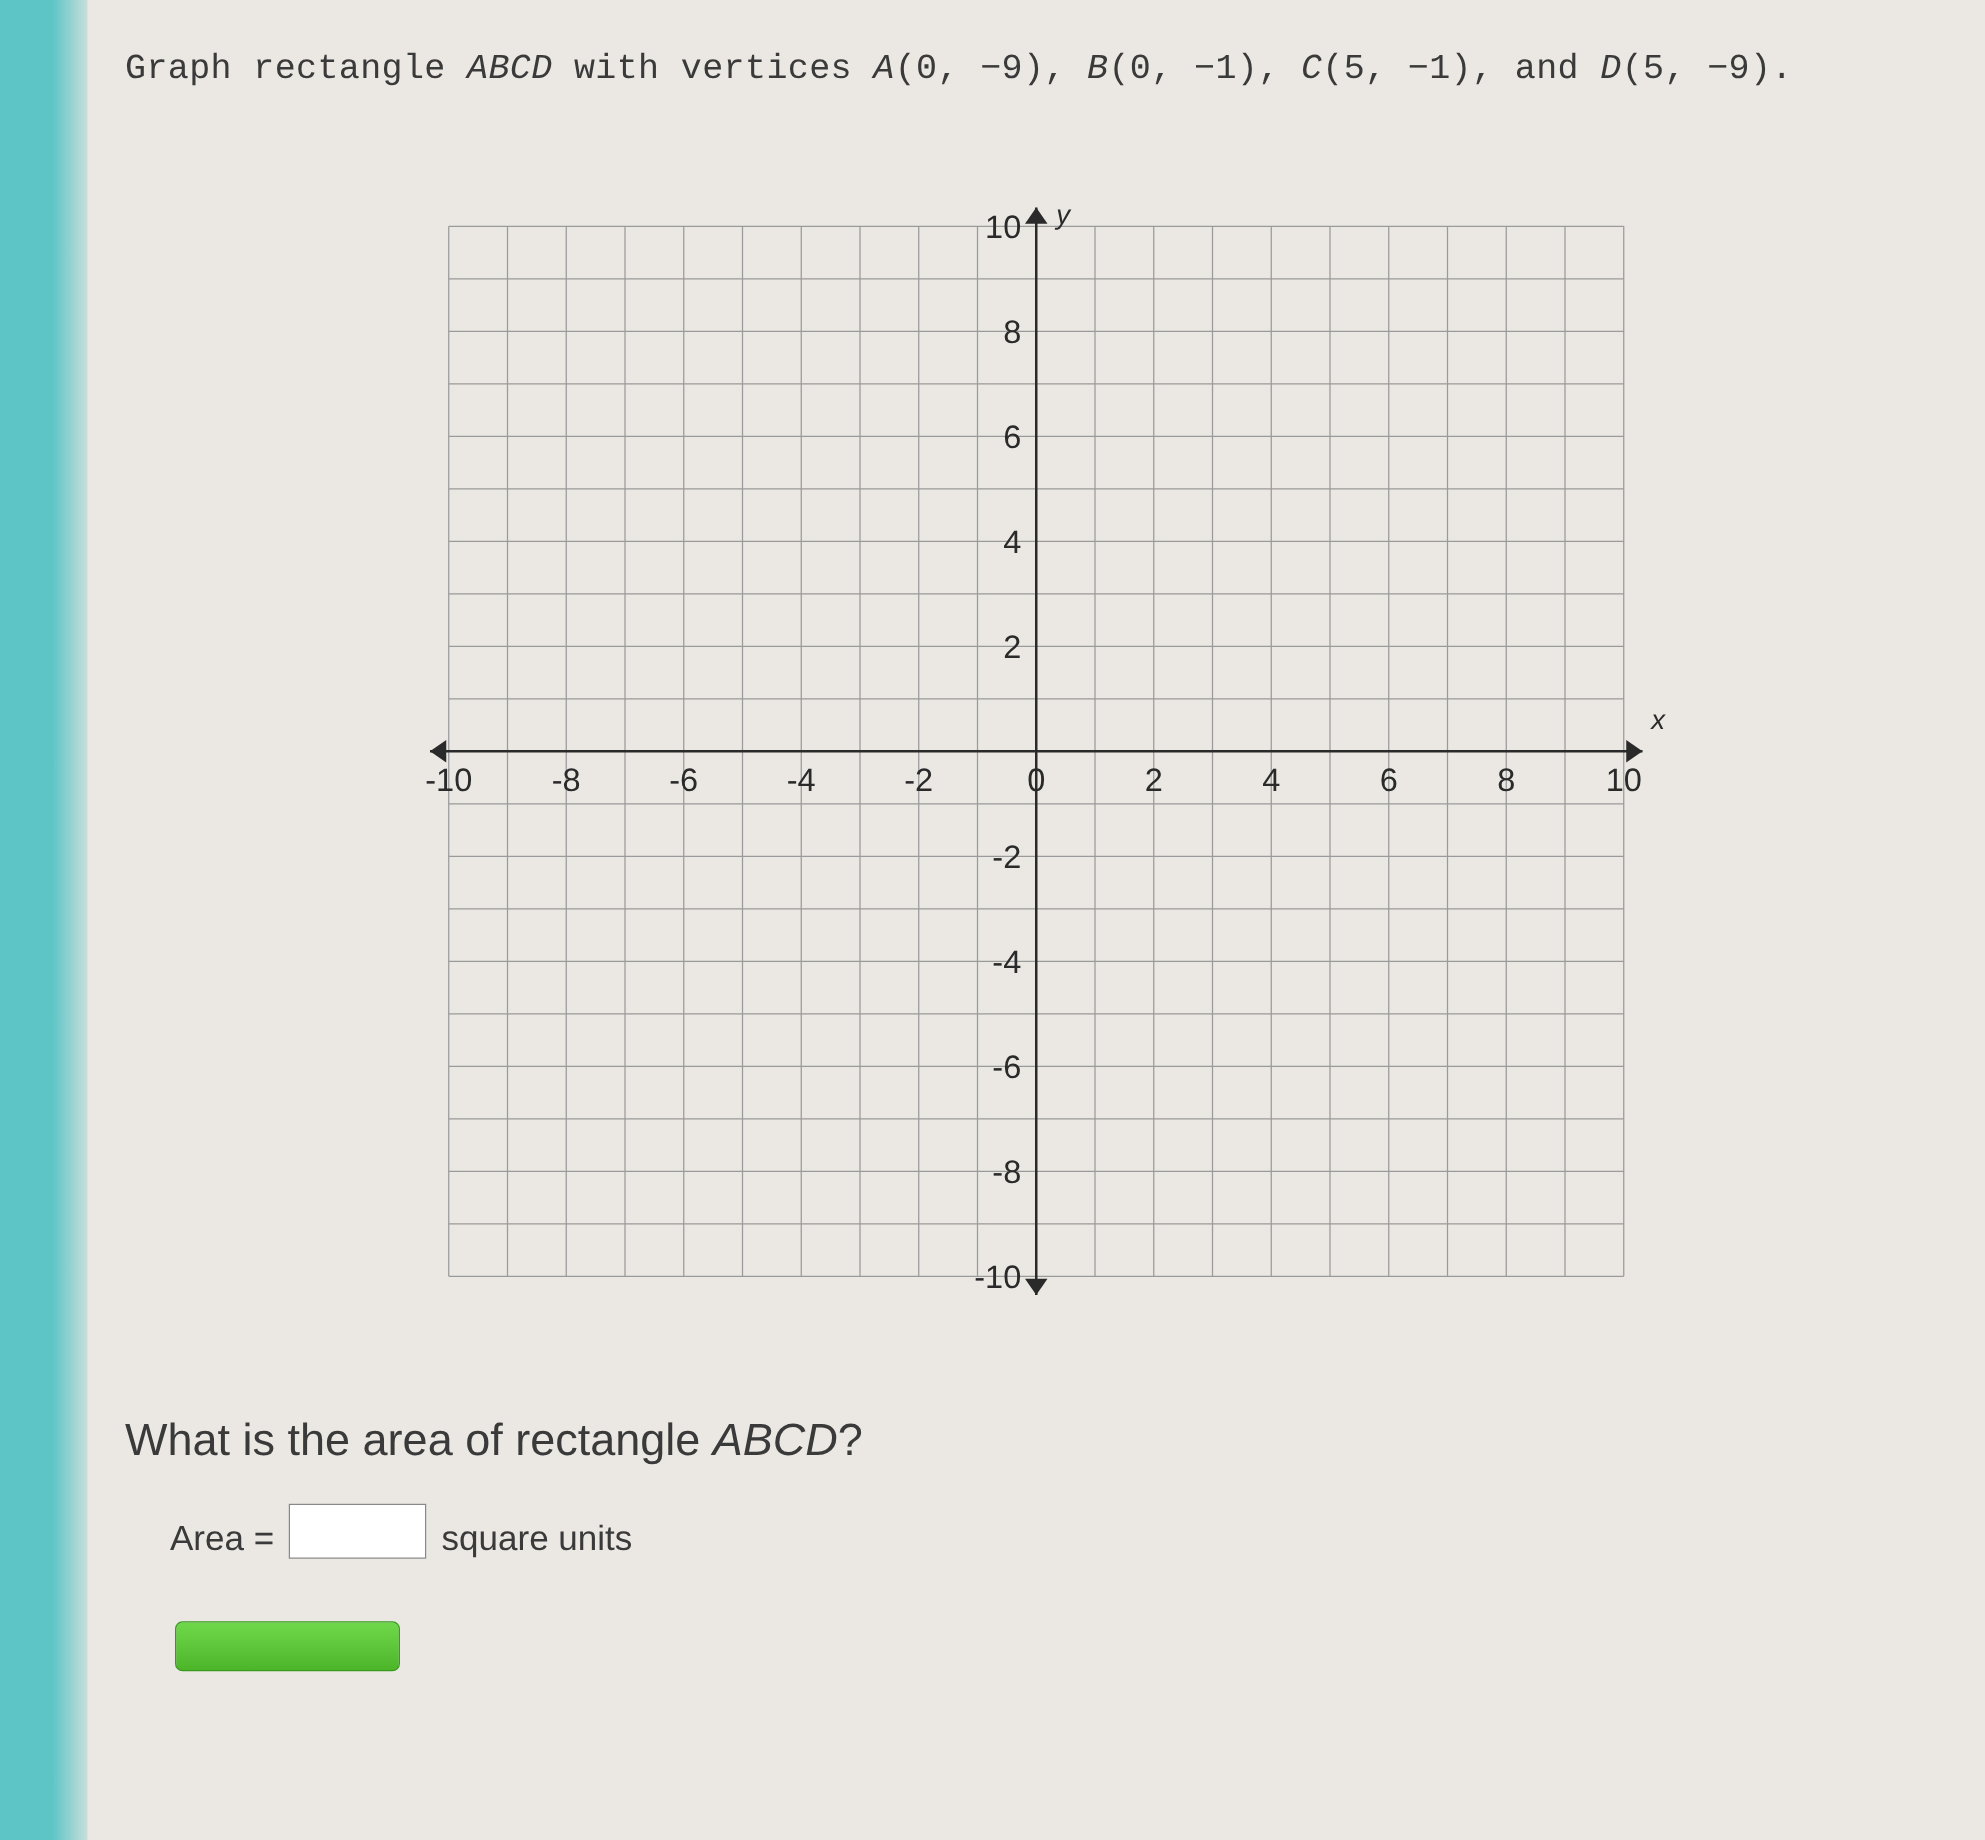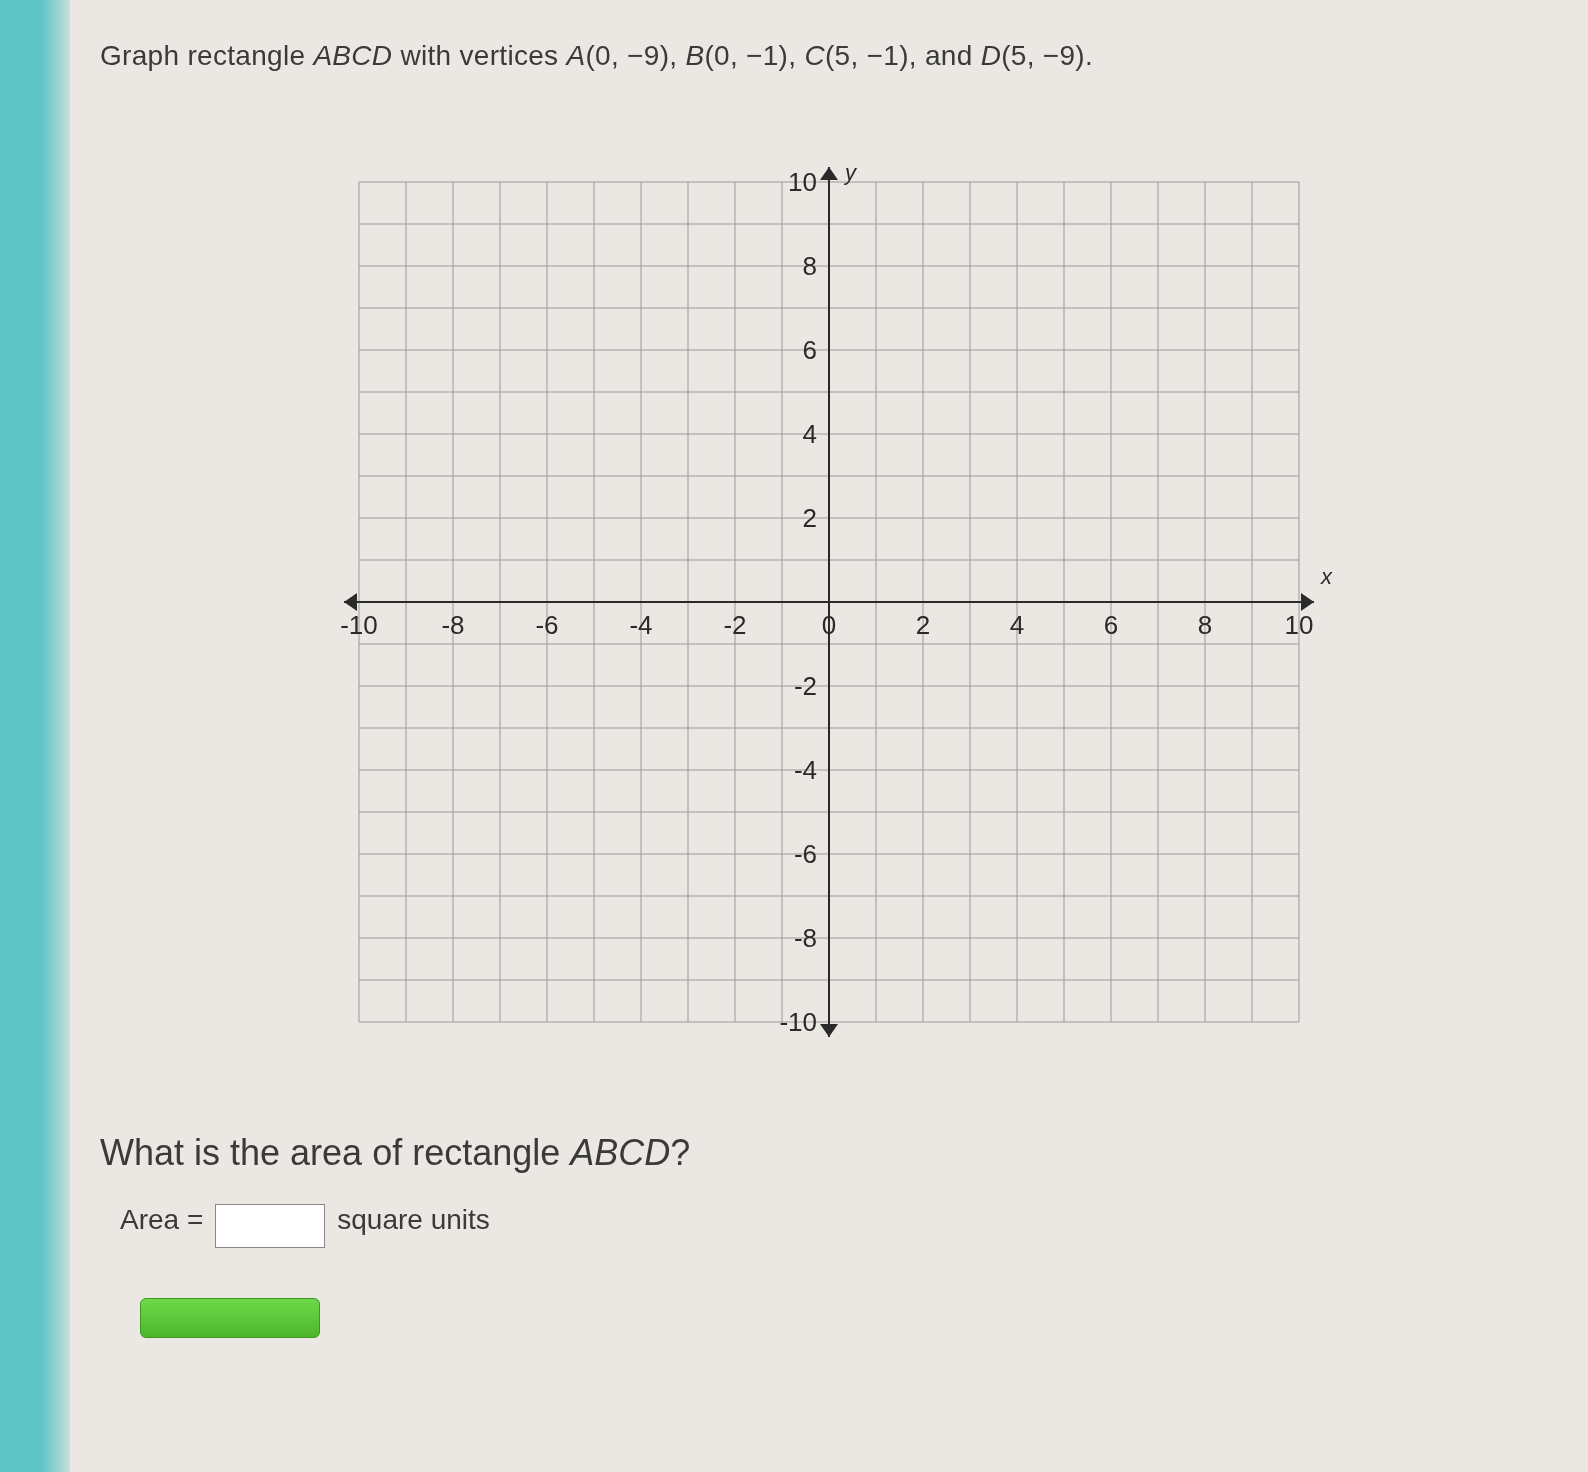--- a/index.html
+++ b/index.html
@@ -17,43 +17,44 @@
     }
     .content {
       padding: 40px 30px 30px 30px;
       flex: 1;
       color: #3a3a3a;
     }
     .prompt {
       font-size: 28px;
       margin-bottom: 30px;
       letter-spacing: 0.3px;
+      font-family: Liberation Mono, monospace;
     }
     .prompt i { font-style: italic; }
     .chart-wrap {
       display: flex;
       justify-content: center;
       margin: 10px 0 30px 0;
     }
     svg.grid {
       background: transparent;
     }
     .grid-line { stroke: #9a9a9a; stroke-width: 1; }
     .axis-line { stroke: #2a2a2a; stroke-width: 2; }
     .tick-label { font: 26px Arial, sans-serif; fill: #2a2a2a; }
     .axis-label { font: italic 22px Arial, sans-serif; fill: #2a2a2a; }
     .question {
       font-size: 36px;
       margin: 20px 0 30px 0;
     }
     .answer-row {
       font-size: 28px;
-      margin-left: 20px;
+      margin-left: 36px;
       display: flex;
-      align-items: flex-start;
+      align-items: flex-end;
       gap: 12px;
     }
     .answer-row input {
       width: 110px;
       height: 44px;
       border: 1px solid #888;
       font-size: 24px;
       text-align: center;
       background: #fff;
     }

